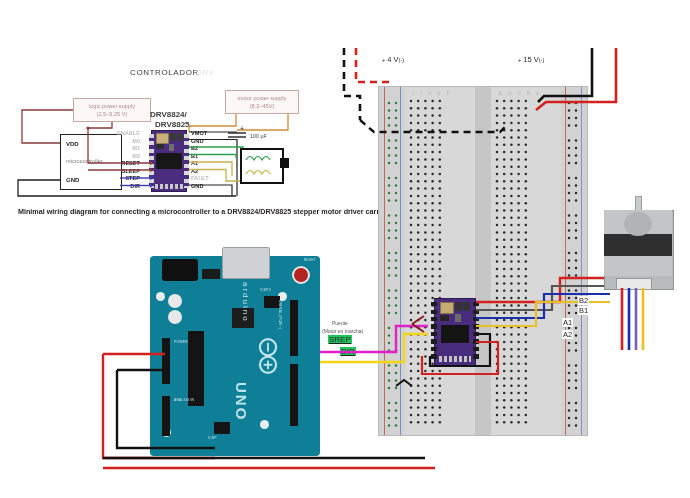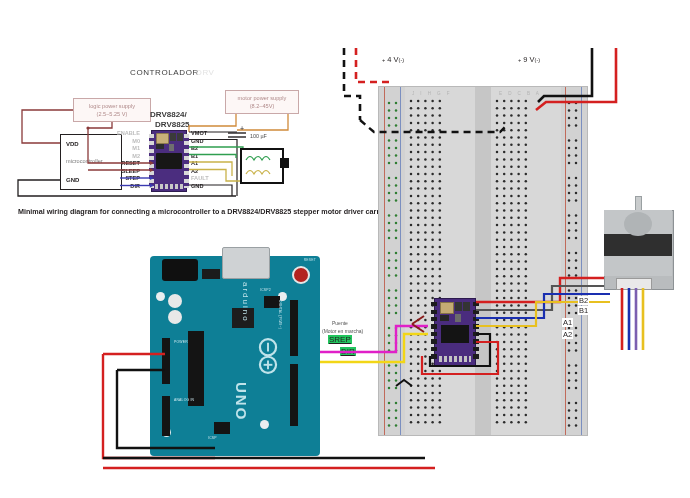--- a/index.html
+++ b/index.html
@@ -834,21 +834,21 @@
     <div class="bbletter" style="left:33px;top:4px;">J I H G F</div>
     <div class="bbletter" style="left:120px;top:4px;">E D C B A</div>
   </div>
 
   <div class="abs txt" id="lbl5v">
     <span class="volt-small">+</span>
     <span>4 V</span><span class="volt-small">(-)</span>
   </div>
   <div class="abs txt" id="lbl12v">
     <span class="volt-small">+</span>
-    <span>9 V</span><span class="volt-small">(-)</span>
+    <span>15 V</span><span class="volt-small">(-)</span>
   </div>
 
   <svg class="abs" style="left:330px;top:40px;width:360px;height:190px;">
     <path d="M14,8 L14,56 L30,56 L30,80" stroke="#111" stroke-width="2.6" fill="none" stroke-dasharray="7,5"></path>
     <path d="M26,8 L26,42 L62,42" stroke="#d42020" stroke-width="2.6" fill="none" stroke-dasharray="7,5"></path>
     <path d="M30,80 L44,92 L170,92 L176,86" stroke="#111" stroke-width="2.4" fill="none" stroke-dasharray="7,5"></path>
     <path d="M208,62 L214,56 L262,56 L262,8" stroke="#111" stroke-width="2.6" fill="none"></path>
     <path d="M206,70 L216,62 L286,62 L286,8" stroke="#d42020" stroke-width="2.6" fill="none"></path>
   </svg>
 

